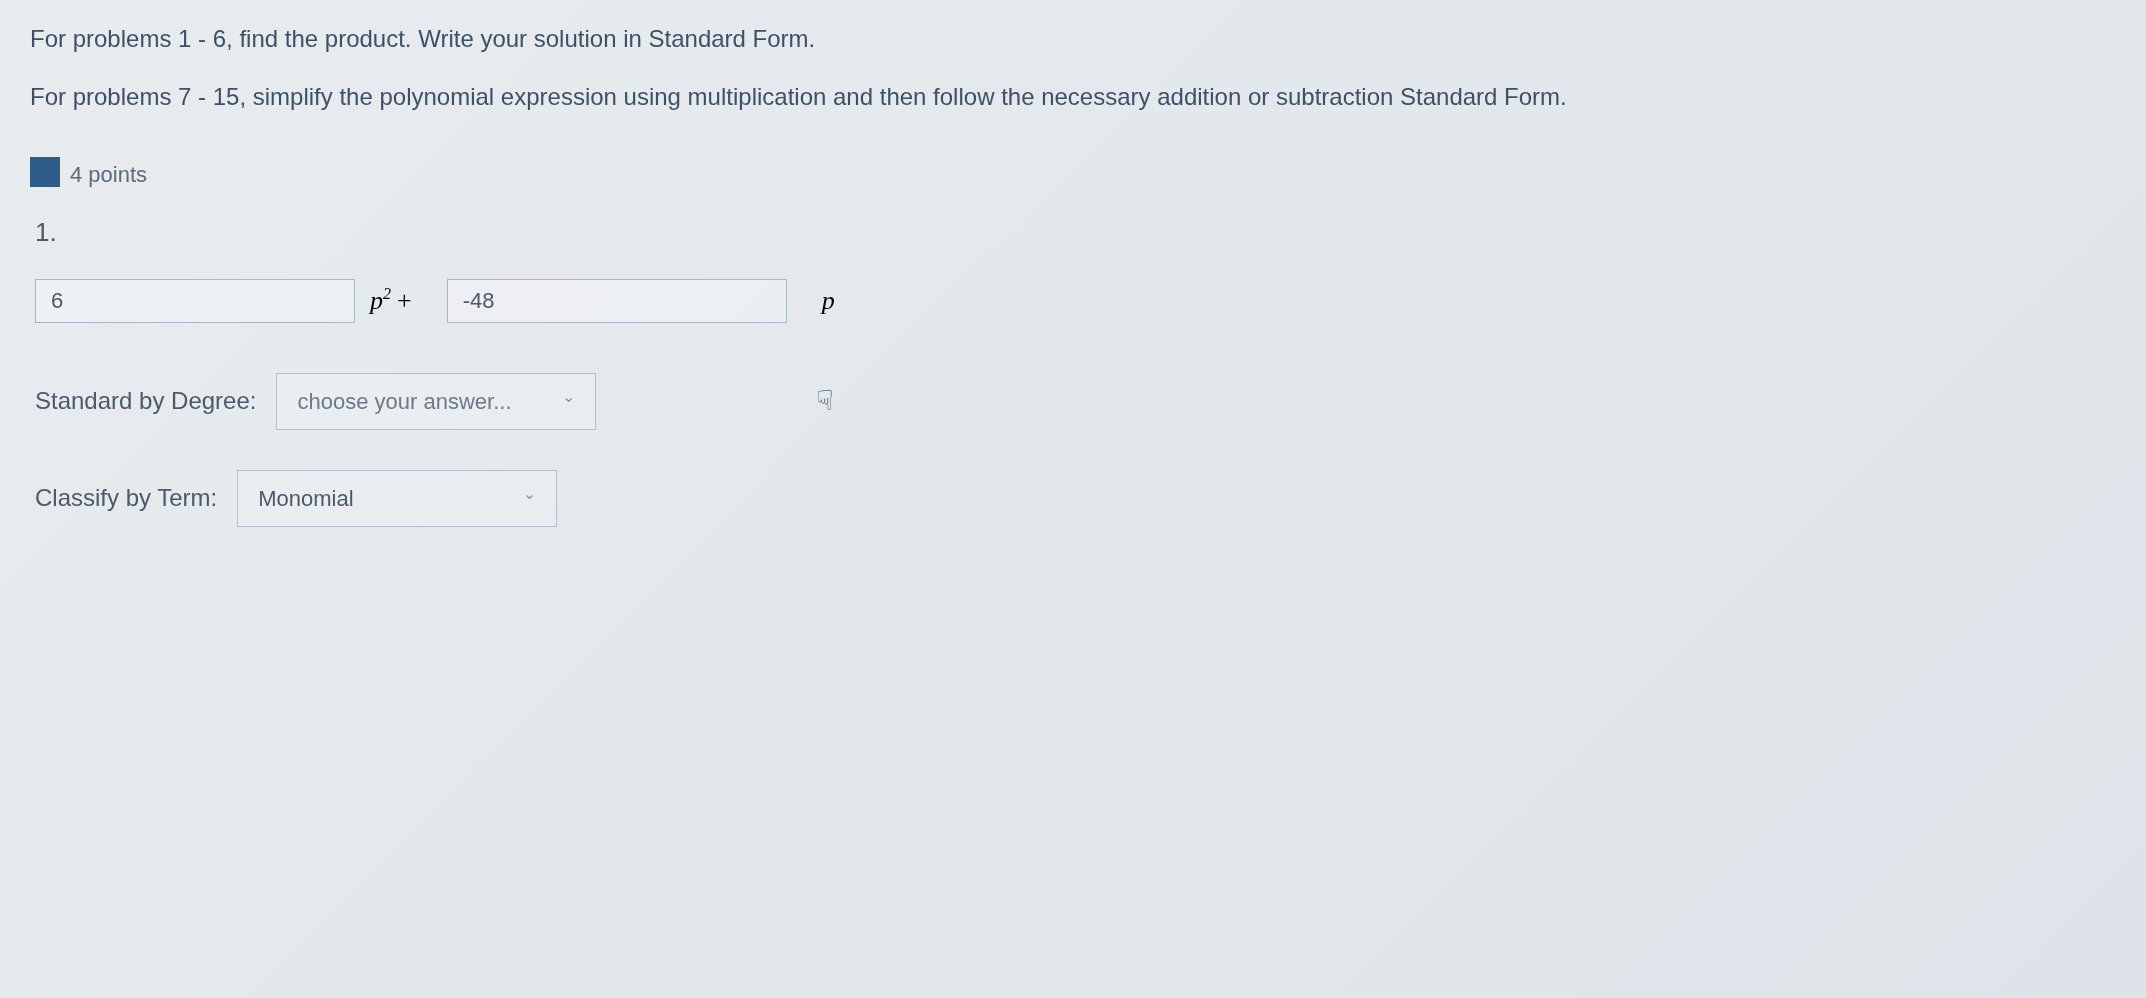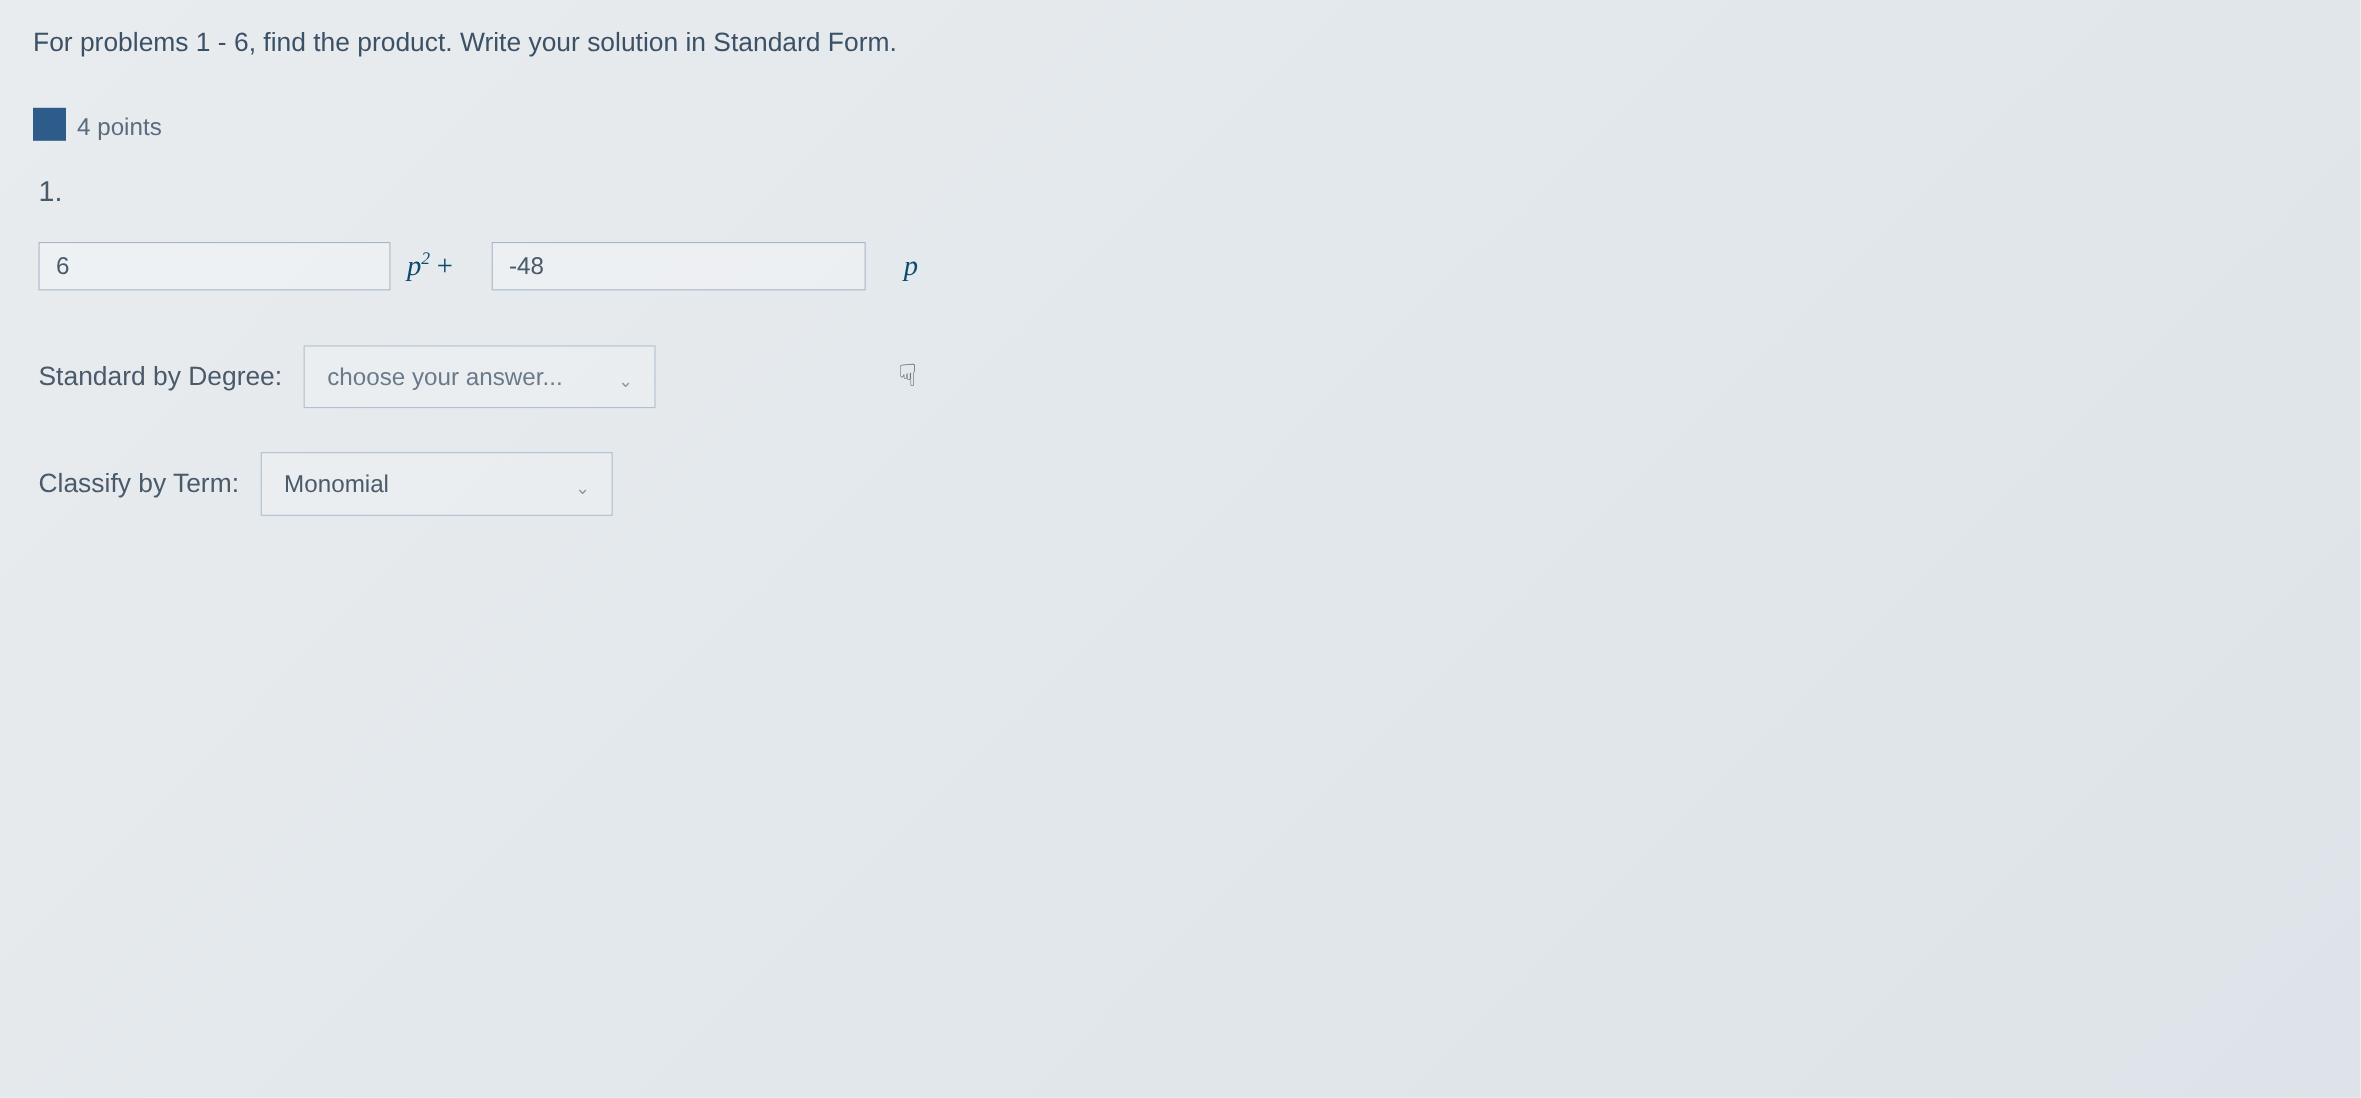--- a/index.html
+++ b/index.html
@@ -73,21 +73,21 @@
     .input-box.wide {
       min-width: 320px;
     }
     .input-box.med {
       min-width: 340px;
       margin-left: 20px;
     }
     .math-label {
       font-family: 'Times New Roman', serif;
       font-size: 26px;
-      color: #0c4a6e;
+      color: #000000;
       font-style: italic;
     }
     .math-label sup {
       font-size: 16px;
     }
     .classify-row {
       display: flex;
       align-items: center;
       gap: 20px;
       margin-bottom: 40px;
@@ -99,40 +99,41 @@
     }
     .dropdown {
       border: 1px solid #b0c0d0;
       background: rgba(255,255,255,0.2);
       padding: 10px 20px;
       font-size: 22px;
       color: #6a7a8a;
       min-width: 320px;
       display: flex;
       justify-content: space-between;
-      align-items: flex-end;
+      align-items: flex-start;
       cursor: pointer;
     }
     .dropdown.selected {
       color: #4a5a6a;
     }
     .chevron {
       color: #8898a8;
       font-size: 16px;
     }
     .plus-sign {
       font-family: 'Times New Roman', serif;
       font-size: 26px;
     }
   </style>
 </head>
 <body>
 
 <div class="instructions">
   <p>For problems 1 - 6, find the product. Write your solution in Standard Form.</p>
+  <p>For problems 7 - 15, simplify the polynomial expression using multiplication and then follow the necessary addition or subtraction Standard Form.</p>
 </div>
 
 <div class="question-block">
   <div class="points-badge">
     <div class="points-square"></div>
     <span class="points-text">4 points</span>
   </div>
 
   <div class="question-number">1.</div>
 

